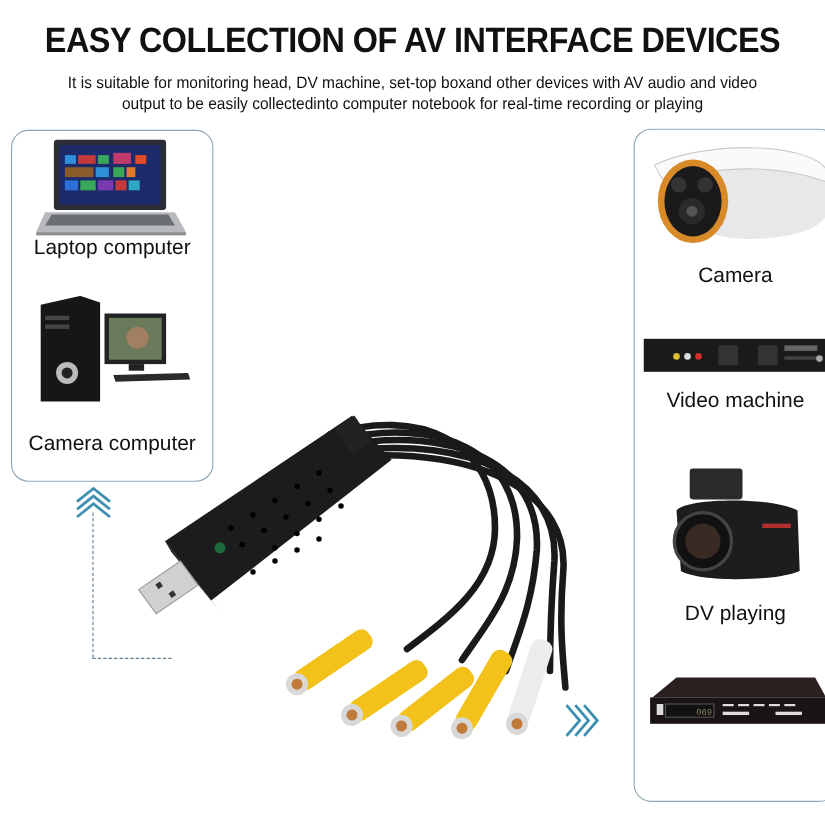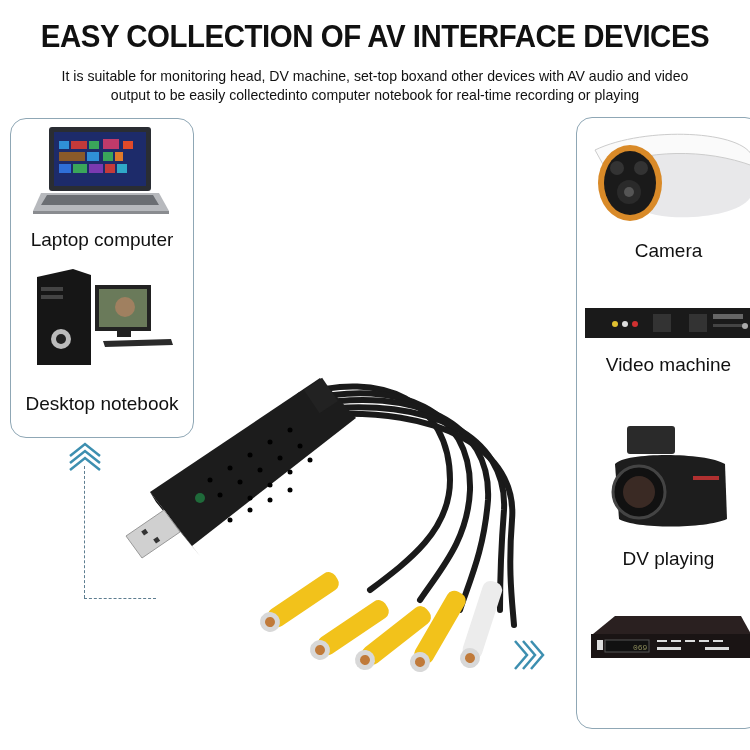--- a/index.html
+++ b/index.html
@@ -43,35 +43,35 @@
         <rect x="28" y="39" width="12" height="9" fill="#2f6fd8"></rect>
       <rect x="42" y="39" width="14" height="9" fill="#3aa65a"></rect>
         <rect x="58" y="39" width="14" height="9" fill="#7a3ab0"></rect>
       <rect x="74" y="39" width="10" height="9" fill="#c43a3a"></rect>
         <rect x="86" y="39" width="10" height="9" fill="#2fa8c8"></rect>
     </g>
     <polygon points="10,68 128,68 138,86 2,86" fill="#b7b9bd"></polygon>
     <polygon points="16,70 122,70 128,80 10,80" fill="#6b6e73"></polygon>
     <rect x="2" y="86" width="136" height="3" fill="#8a8c90"></rect>
   </svg>
-  <div class="label" style="top:110px">Laptop computer</div>
+  <div class="label" style="top:96px">Laptop computer</div>
 
   <svg class="dev" style="left:22px;top:150px" width="140" height="100">
     <rect x="62" y="16" width="56" height="46" fill="#222"></rect>
     <rect x="66" y="20" width="48" height="38" fill="#6a7a5a"></rect>
     <circle cx="92" cy="38" r="10" fill="#a08060"></circle>
     <rect x="84" y="62" width="14" height="6" fill="#222"></rect>
     <polygon points="70,72 138,70 140,76 72,78" fill="#2a2a2a"></polygon>
     <polygon points="4,8 40,0 58,6 58,96 4,96" fill="#161616"></polygon>
     <rect x="8" y="18" width="22" height="4" fill="#444"></rect>
     <rect x="8" y="26" width="22" height="4" fill="#444"></rect>
     <circle cx="28" cy="70" r="10" fill="#bbb"></circle>
     <circle cx="28" cy="70" r="5" fill="#222"></circle>
   </svg>
-  <div class="label" style="top:274px">Desktop notebook</div>
+  <div class="label" style="top:274px">Camera computer</div>
 </div>
 
 <svg class="arrow-up" width="34" height="30">
   <polyline points="2,14 17,2 32,14" fill="none" stroke="#3d8fb0" stroke-width="2.5"></polyline>
   <polyline points="2,21 17,9 32,21" fill="none" stroke="#3d8fb0" stroke-width="2.5"></polyline>
   <polyline points="2,28 17,16 32,28" fill="none" stroke="#3d8fb0" stroke-width="2.5"></polyline>
 </svg>
 <div class="dash-v"></div>
 <div class="dash-h"></div>
 

